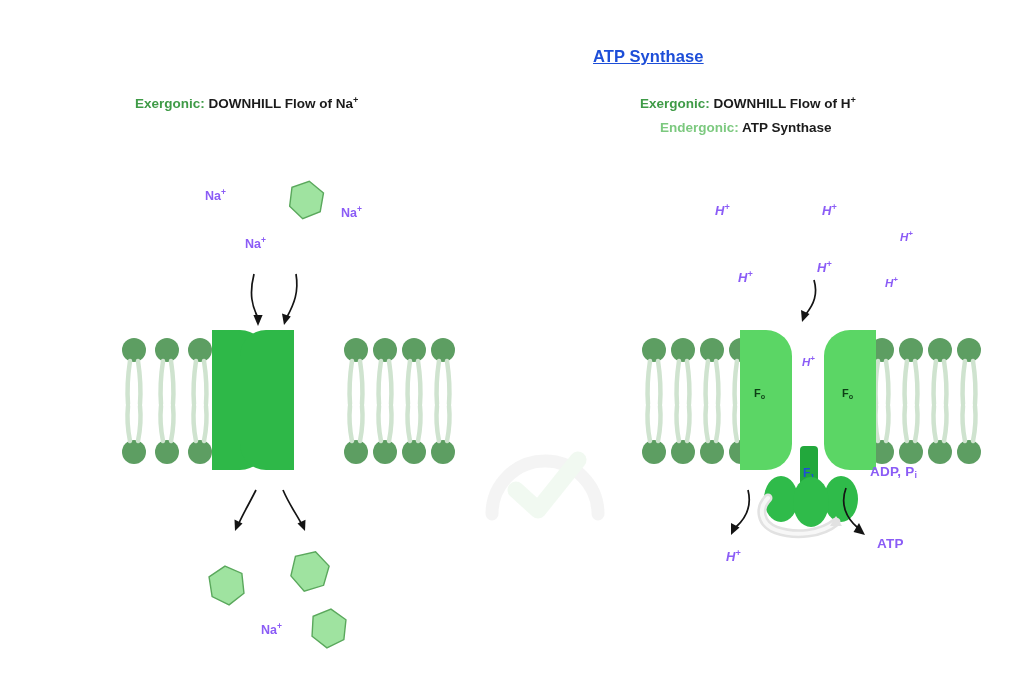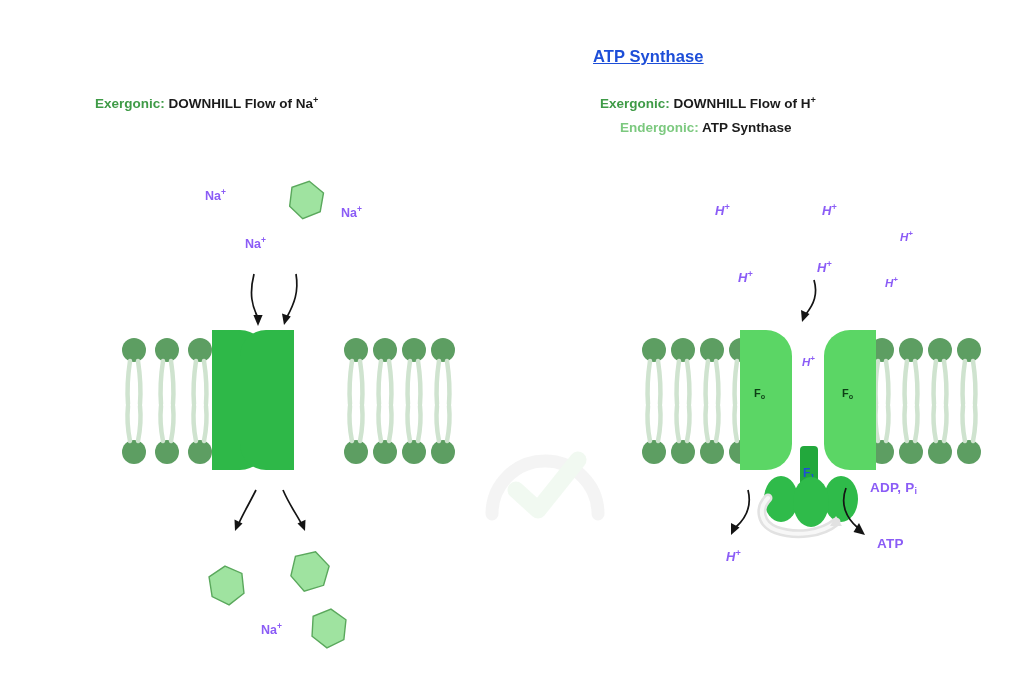--- a/index.html
+++ b/index.html
@@ -23,21 +23,21 @@
     letter-spacing: .1px;
     white-space: nowrap;
   }
   .energy-line {
     position: absolute;
     font-size: 13.5px;
     font-weight: 700;
     white-space: nowrap;
     color: #1b1b1b;
   }
-  .energy-line .tag { font-weight: 700; }
+  .energy-line .tag { font-weight: 700; margin-left: 40px; }
   .tag-exer { color: #3f9b47; }
   .tag-ender { color: #7cc97f; }
 
   sup.chg { font-size: .68em; vertical-align: super; line-height: 0; }
   sub.sb  { font-size: .66em; vertical-align: -0.22em; line-height: 0; }
 
   
   .ion {
     position: absolute;
     font-size: 13px;
@@ -325,16 +325,16 @@
     <polygon points="15,45 15,33 23.5,37.5" fill="#141414"></polygon>
   </svg>
 
   <div class="ion h" style="left:726px; top:549px;">H<sup class="chg">+</sup></div>
 
   <svg class="protein" style="left:840px; top:488px;" width="44" height="62">
     <path d="M6,0 C0,16 6,30 18,40" fill="none" stroke="#141414" stroke-width="1.7"></path>
     <polygon points="25,47 13.5,44 19,35" fill="#141414"></polygon>
   </svg>
 
-  <div class="ion mol" style="left:870px; top:480px;">ADP, P<sub class="sb">i</sub></div>
+  <div class="ion mol" style="left:870px; top:464px;">ADP, P<sub class="sb">i</sub></div>
   <div class="ion mol" style="left:877px; top:536px;">ATP</div>
 
 </div>
 
 </body></html>

